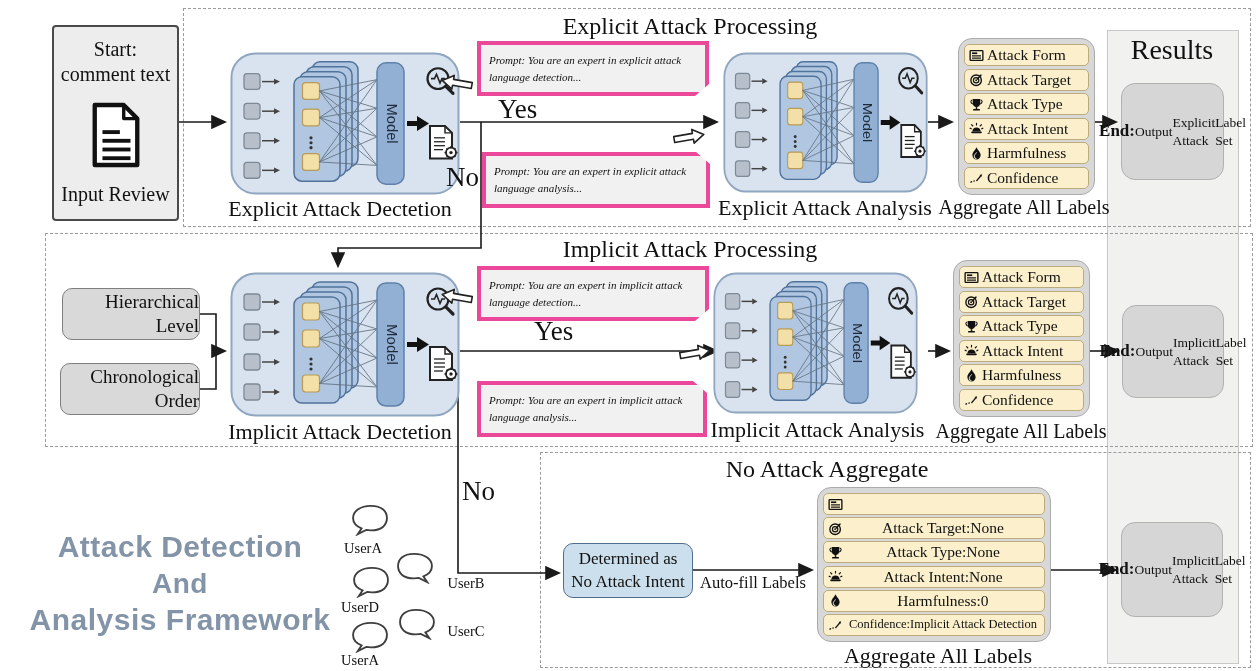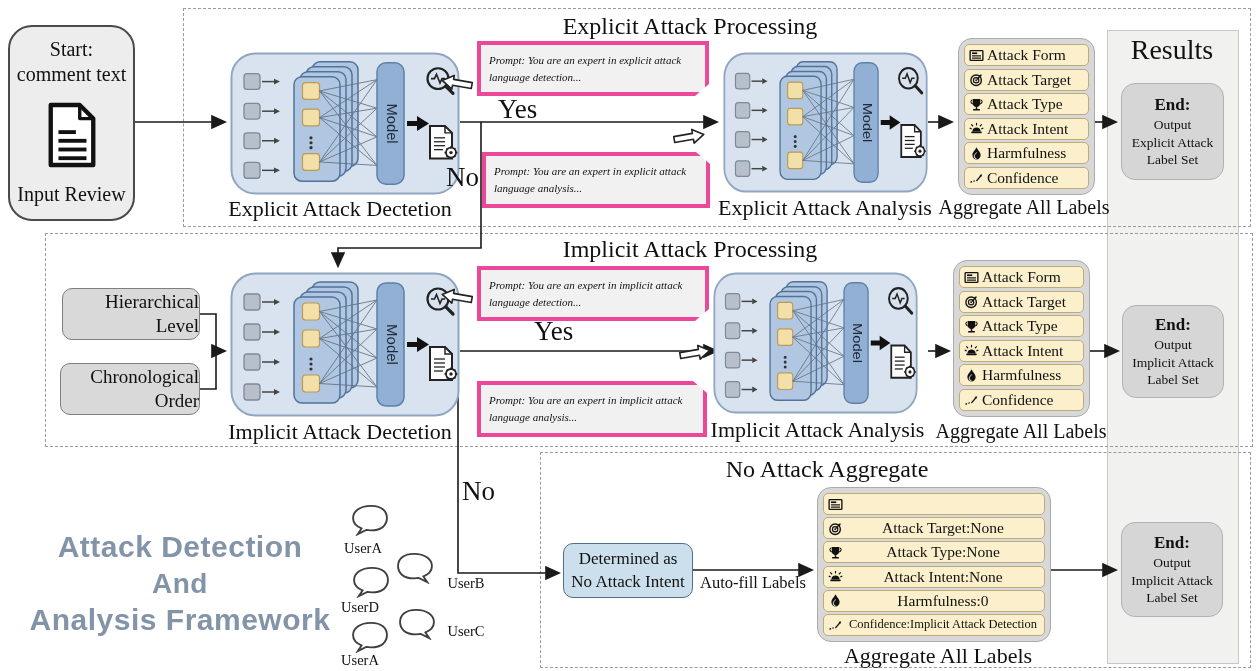--- a/index.html
+++ b/index.html
@@ -6,23 +6,23 @@
   #stage{position:relative;width:1259px;height:671px;background:#ffffff;overflow:hidden;
          font-family:"Liberation Serif", serif;color:#111;}
   .abs{position:absolute;}
   .center{text-align:center;}
   
   .dashed{border:1.5px dashed #9b9b9b;background:transparent;}
   
   .results-strip{background:#f1f1f0;border:1px solid #c7c7c7;}
   .results-title{font-size:28px;}
   
-  .start-box{background:#ededed;border:2px solid #4a4a4a;border-radius:24px;
+  .start-box{background:#ededed;border:2px solid #4a4a4a;border-radius:4px;
              display:flex;flex-direction:column;align-items:center;justify-content:space-between;
-             padding:10px 4px 12px 4px;box-sizing:border-box;font-size:20px;line-height:1.25;}
+             padding:10px 4px 12px 4px;box-sizing:border-box;font-size:20px;line-height:1.25;margin-left:44px;}
   
   .gray-box{background:#d9d9d9;border:1.5px solid #7f7f7f;border-radius:10px;
             display:flex;flex-direction:column;align-items:flex-end;justify-content:center;
             font-size:19px;line-height:1.25;box-sizing:border-box;}
   
   .prompt{background:#f1f1f1;border:4px solid #ec4899;font-style:italic;font-size:11px;
           line-height:1.55;padding:7px 8px;box-sizing:border-box;}
   .cut-br{clip-path:polygon(0 0,100% 0,100% calc(100% - 12px),calc(100% - 14px) 100%,0 100%);}
   .cut-tr{clip-path:polygon(0 0,calc(100% - 14px) 0,100% 12px,100% 100%,0 100%);}
   .sec-title{font-size:24px;}
@@ -32,21 +32,21 @@
   .lstack{background:#d8d8d8;border:1px solid #ababab;border-radius:14px;
           display:flex;flex-direction:column;justify-content:space-between;
           padding:5px 5px;box-sizing:border-box;}
   .lrow{background:#fbf0cb;border:1px solid #bcab7c;border-radius:5px;height:22px;
         display:flex;align-items:center;gap:3px;padding:0 4px;font-size:15.5px;box-sizing:border-box;}
   .lrow svg{flex:0 0 auto;}
   .lrow .ctr{flex:1;text-align:center;}
   .lrow.small{font-size:12.5px;}
   
   .endbox{background:#d6d6d6;border:1px solid #b2b2b2;border-radius:14px;
-          display:flex;flex-direction:column;align-items:center;justify-content:center;
+          display:flex;flex-direction:row;align-items:center;justify-content:center;
           box-sizing:border-box;line-height:1.3;}
   .end-title{font-weight:bold;font-size:17px;}
   .end-line{font-size:13.5px;}
   
   .det-box{background:#ccdfec;border:1.5px solid #4f6e8c;border-radius:10px;
            display:flex;flex-direction:column;align-items:center;justify-content:center;
            font-size:17px;line-height:1.35;box-sizing:border-box;}
   
   .fw-title{font-family:"Liberation Sans", sans-serif;font-weight:bold;color:#8394a9;
             text-align:center;line-height:1.26;letter-spacing:0.5px;}

